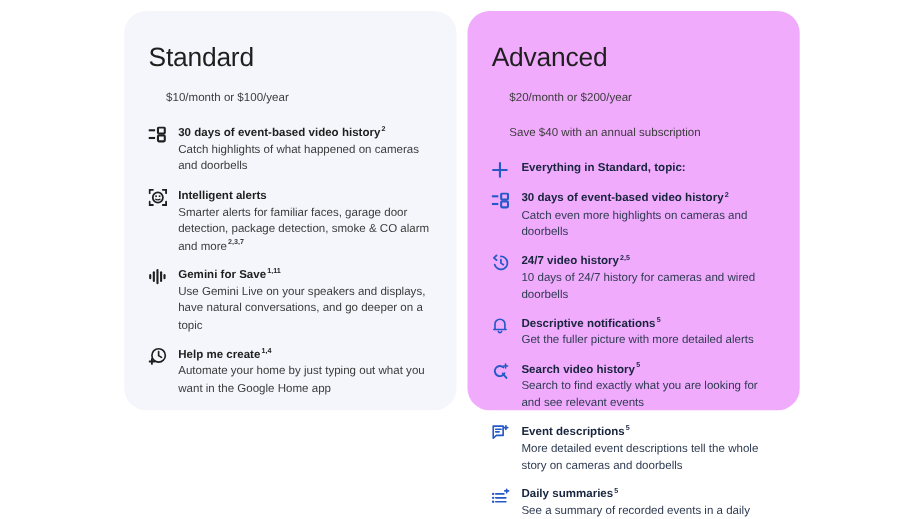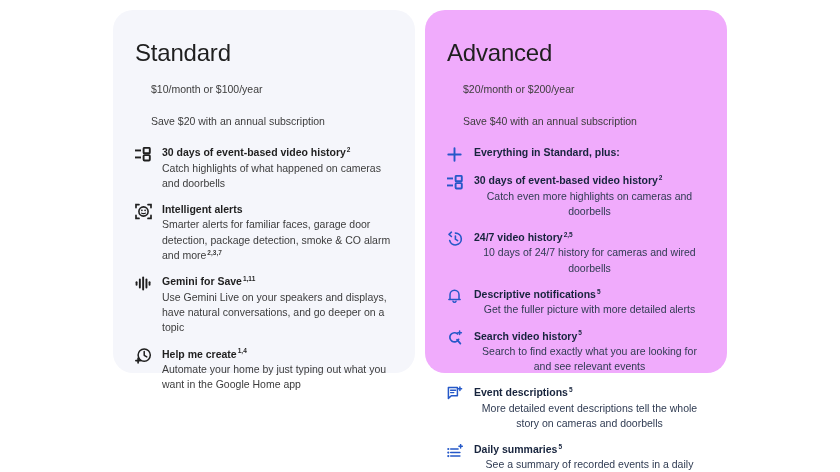--- a/index.html
+++ b/index.html
@@ -95,35 +95,33 @@
     margin-left: 1px;
   }
   .feat-desc {
     font-size: 10.5px;
     color: #3c3c3c;
     line-height: 1.46;
     margin: 1px 0 0 0;
   }
   .card-advanced .feat-desc {
     color: #2f3b52;
-    text-align: center;
   }
   .feature-plus .feat-title {
     font-weight: bold;
   }
 </style>
 </head>
 <body>
 
 <div class="board">
 
   <div class="card card-standard">
     <h2 class="plan-title">Standard</h2>
     <p class="price-line">$10/month or $100/year</p>
-    <p class="price-line">Save $20 with an annual subscription</p>
 
     <div class="features">
 
       <div class="feature">
         <span class="feat-icon">
           <svg width="17" height="15" viewBox="0 0 17 15">
             <rect x="0" y="2.5" width="6" height="1.9" fill="#1f1f1f"></rect>
             <rect x="0" y="9.5" width="6" height="1.9" fill="#1f1f1f"></rect>
             <rect x="8.6" y="0.9" width="6.2" height="5.4" rx="0.9" fill="none" stroke="#1f1f1f" stroke-width="1.9"></rect>
             <rect x="8.6" y="8.1" width="6.2" height="5.4" rx="0.9" fill="none" stroke="#1f1f1f" stroke-width="1.9"></rect>
@@ -194,21 +192,21 @@
 
     <div class="features">
 
       <div class="feature feature-plus">
         <span class="feat-icon">
           <svg width="15" height="15" viewBox="0 0 15 15">
             <path d="M7.5 1.3v12.4M1.3 7.5h12.4" fill="none" stroke="#2558c8" stroke-width="1.9" stroke-linecap="round"></path>
           </svg>
         </span>
         <div class="feat-body">
-          <p class="feat-title">Everything in Standard, plus:</p>
+          <p class="feat-title">Everything in Standard, topic:</p>
         </div>
       </div>
 
       <div class="feature">
         <span class="feat-icon">
           <svg width="17" height="15" viewBox="0 0 17 15">
             <rect x="0" y="2.5" width="6" height="1.9" fill="#2558c8"></rect>
             <rect x="0" y="9.5" width="6" height="1.9" fill="#2558c8"></rect>
             <rect x="8.6" y="0.9" width="6.2" height="5.4" rx="0.9" fill="none" stroke="#2558c8" stroke-width="1.9"></rect>
             <rect x="8.6" y="8.1" width="6.2" height="5.4" rx="0.9" fill="none" stroke="#2558c8" stroke-width="1.9"></rect>

